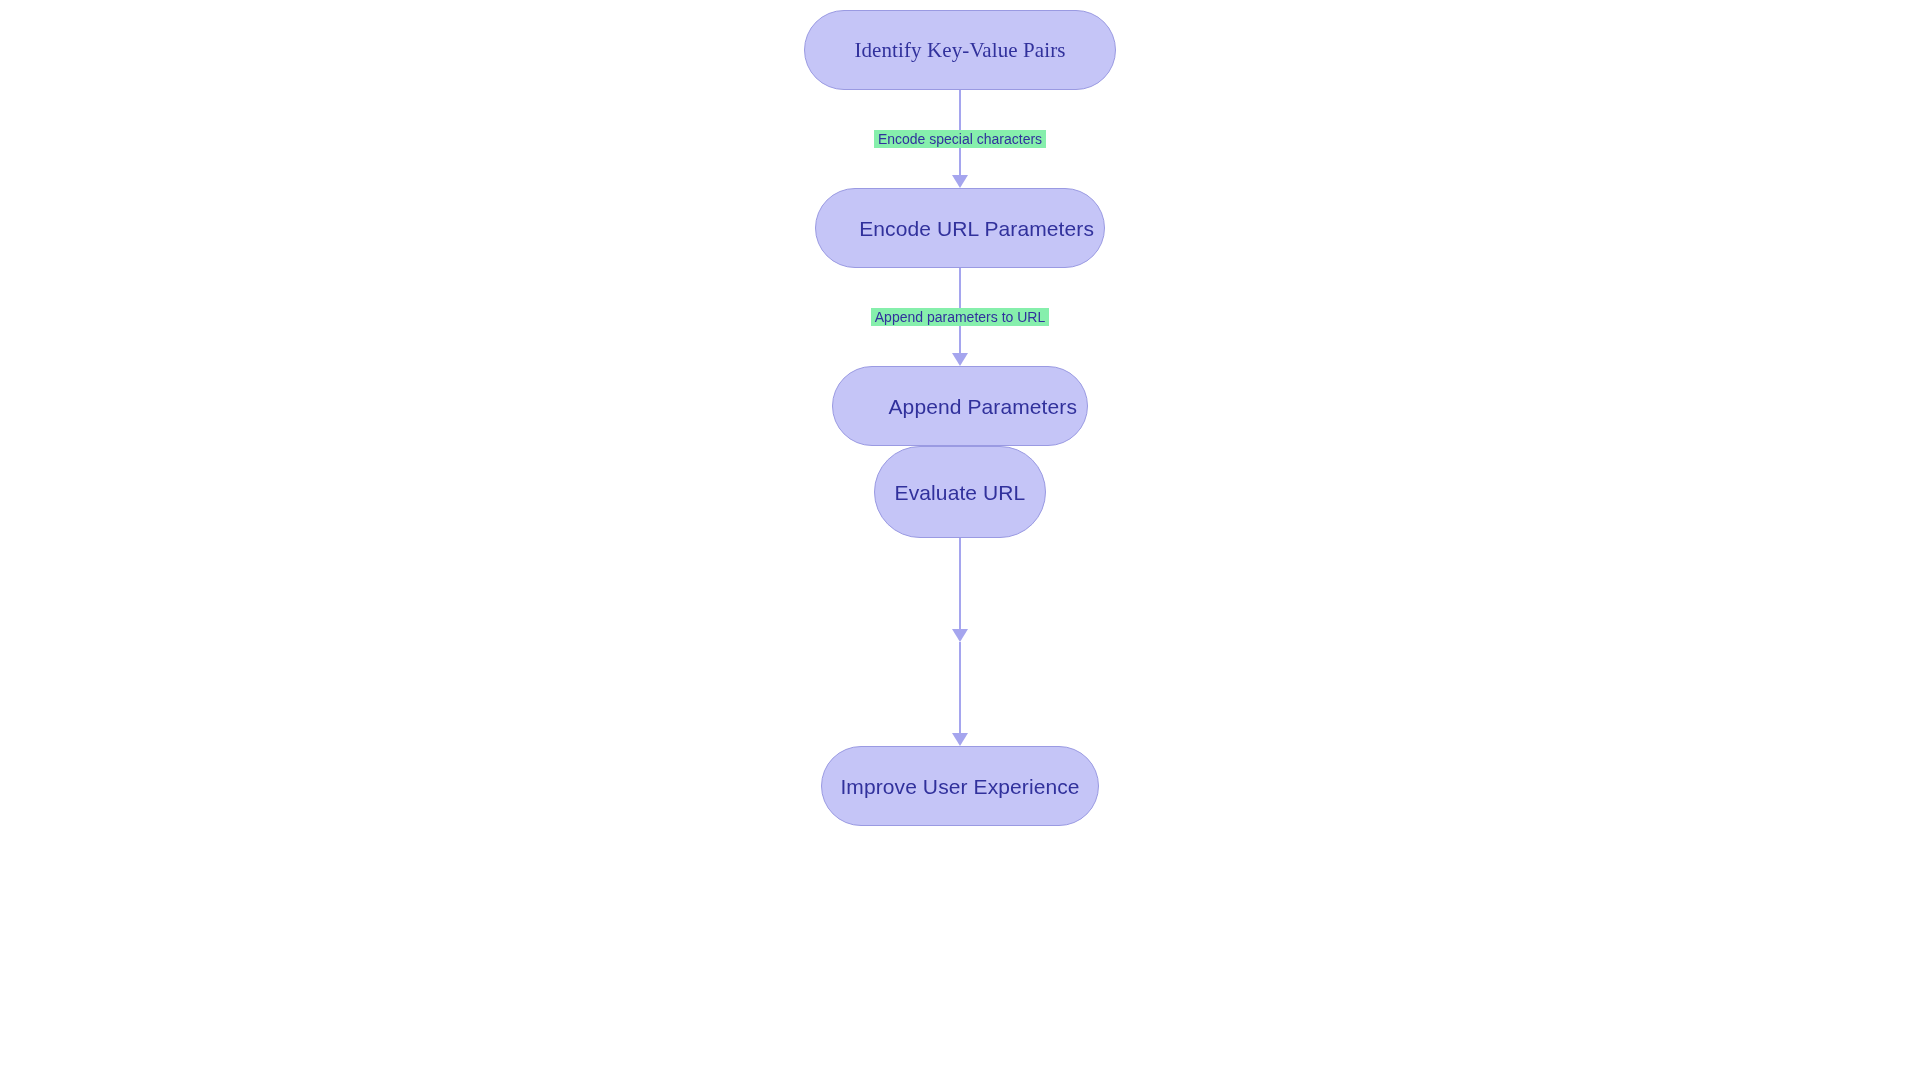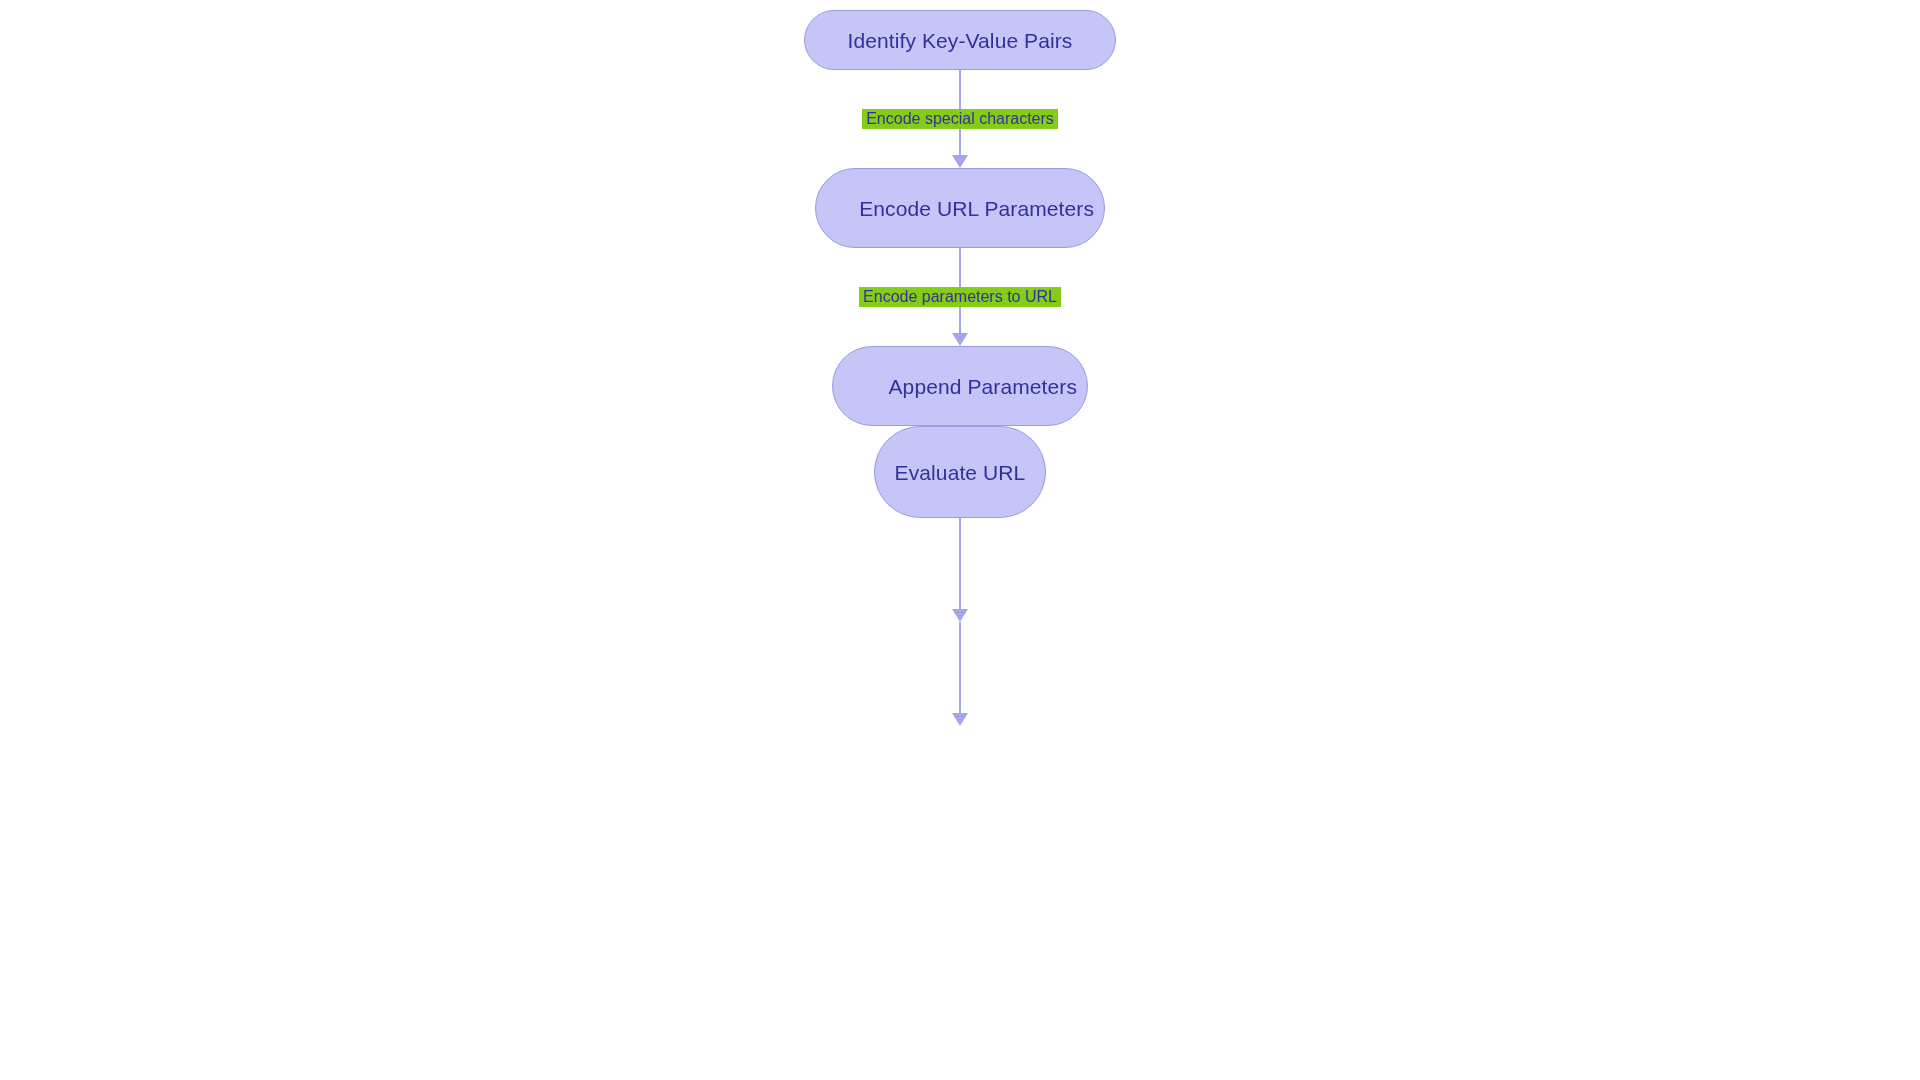--- a/index.html
+++ b/index.html
@@ -53,21 +53,21 @@
     justify-content: center;
     white-space: nowrap;
     flex: 0 0 auto;
   }
   .node-label {
     display: block;
     padding: 0 10px;
   }
 
   
-  .node.n0 { width: 312px; height: 60px; }
+  .node.n0 { width: 312px; height: 80px; font-family: Liberation Serif, serif; }
   .node.n1 { width: 290px; height: 80px; justify-content: flex-end; }
   .node.n2 { width: 256px; height: 80px; justify-content: flex-end; }
   .node.n3 { width: 172px; height: 92px; }
   .node.n4 { width: 352px; height: 80px; }
   .node.n5 { width: 278px; height: 80px; }
 
   
   .edge {
     position: relative;
     flex: 0 0 auto;
@@ -100,24 +100,24 @@
     height: 0;
     border-left: 8px solid transparent;
     border-right: 8px solid transparent;
     border-top: 13px solid #a5a5ee;
   }
   
   .edge-label {
     position: relative;
     z-index: 2;
     color: #31319c;
-    font-size: 16px;
+    font-size: 14px;
     line-height: 1;
     white-space: nowrap;
-    background: #84cc16;
+    background: #86efac;
     padding: 2px 4px;
   }
 </style>
 </head>
 <body>
 
 <div id="flow-root">
   <div class="flow-column">
 
     <div class="node n0">
@@ -130,21 +130,21 @@
       <span class="edge-label">Encode special characters</span>
     </div>
 
     <div class="node n1">
       <span class="node-label">Encode URL Parameters</span>
     </div>
 
     <div class="edge labeled">
       <div class="edge-line"></div>
       <div class="edge-arrow"></div>
-      <span class="edge-label">Encode parameters to URL</span>
+      <span class="edge-label">Append parameters to URL</span>
     </div>
 
     <div class="node n2">
       <span class="node-label">Append Parameters</span>
     </div>
 
 
     <div class="node n3">
       <span class="node-label">Evaluate URL</span>
     </div>
@@ -155,15 +155,18 @@
 
     </div>
 
 
     <div class="edge plain">
       <div class="edge-line"></div>
       <div class="edge-arrow"></div>
 
     </div>
 
+    <div class="node n5">
+      <span class="node-label">Improve User Experience</span>
+    </div>
 
   </div>
 </div>
 
 </body></html>

